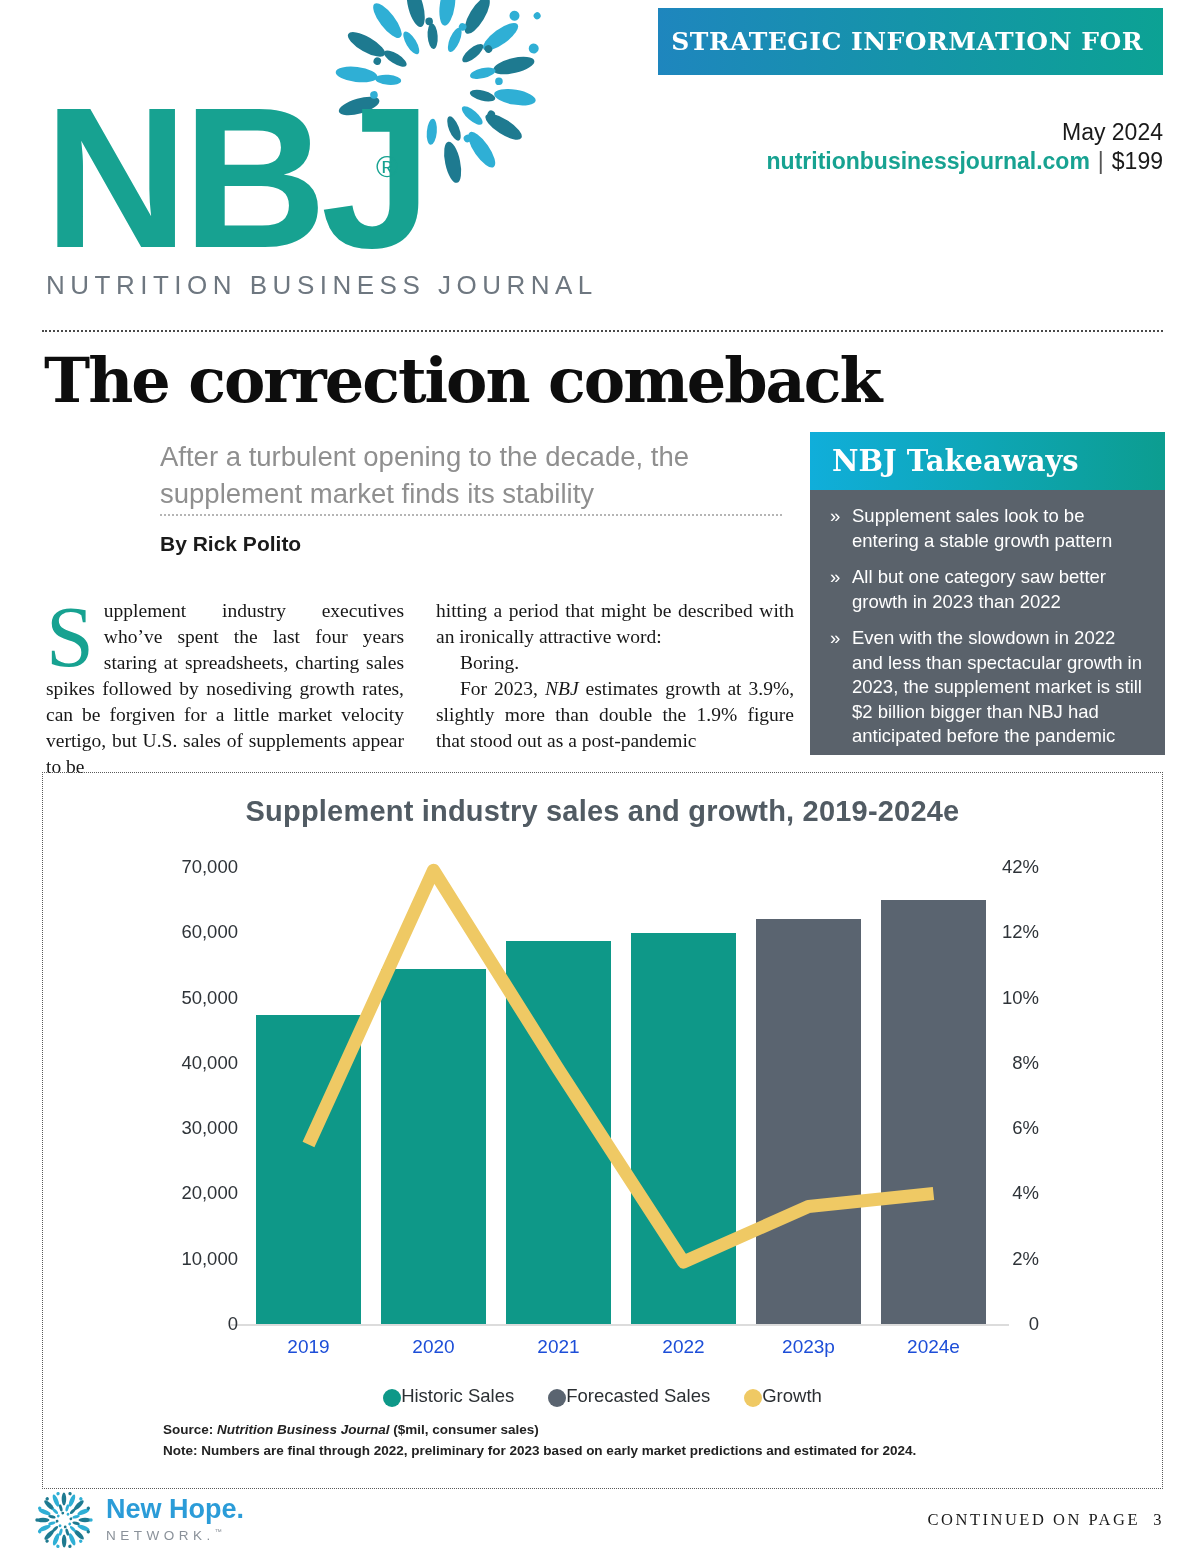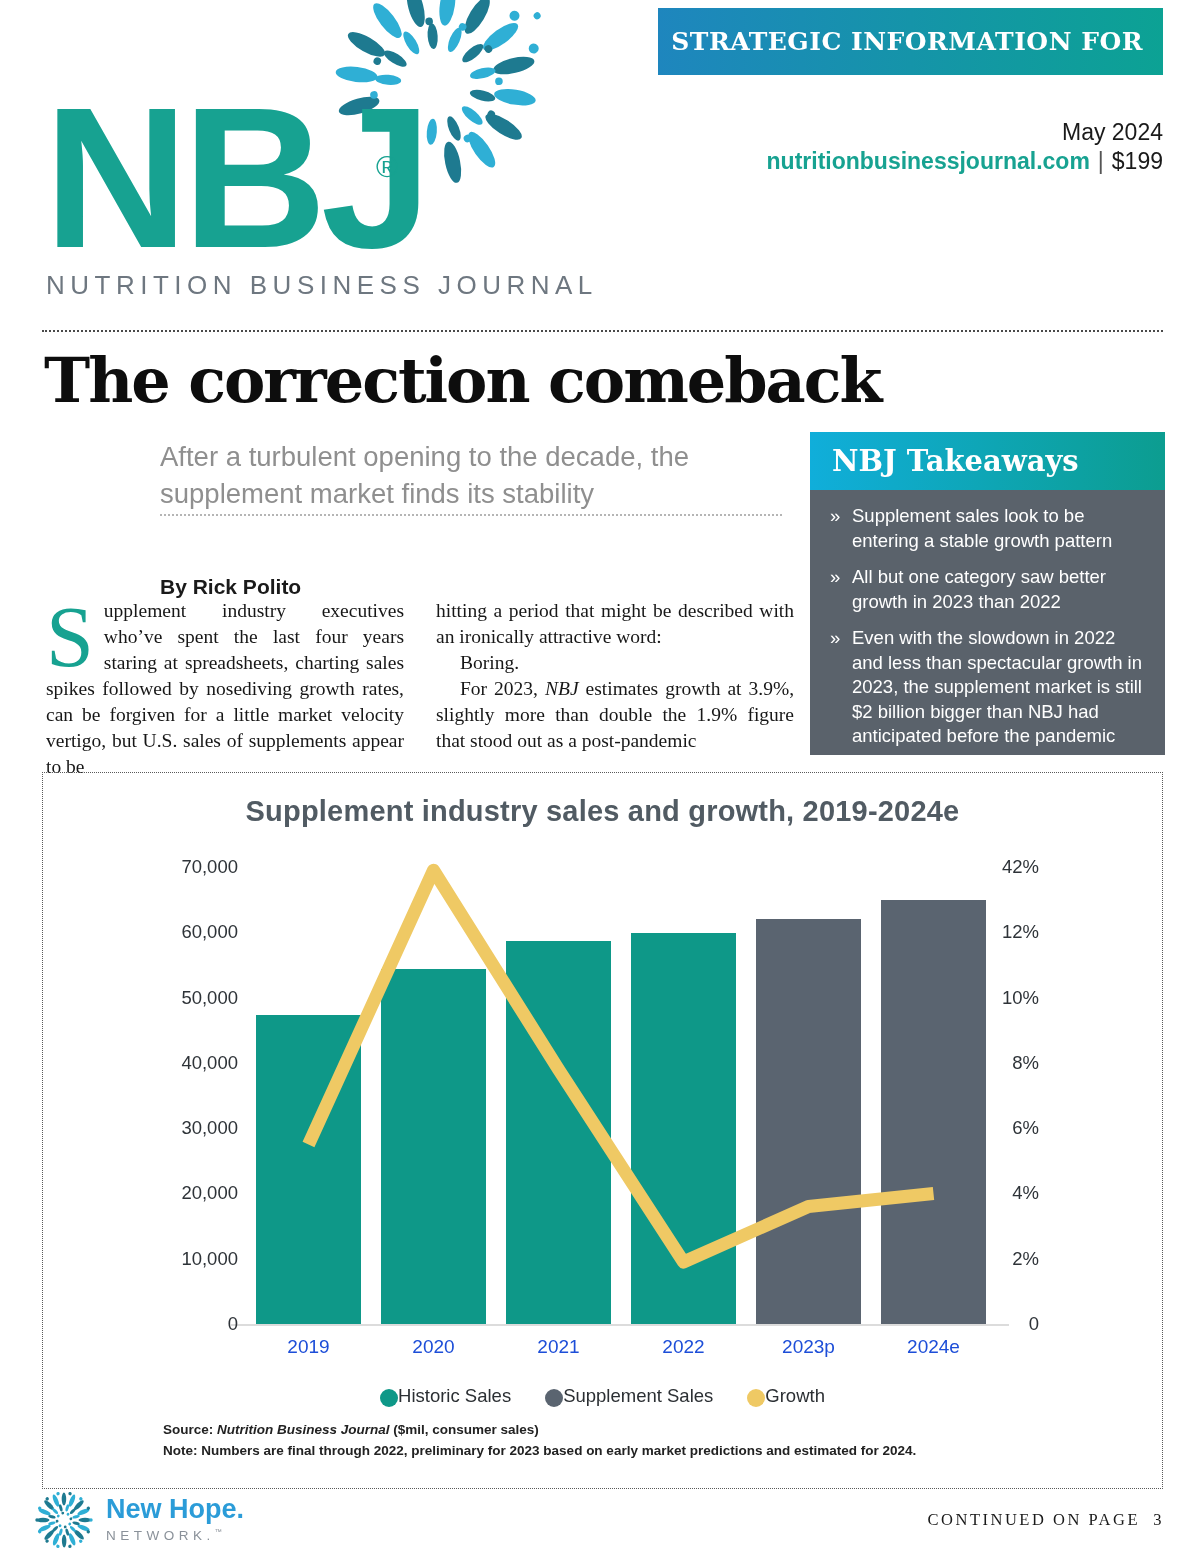--- a/index.html
+++ b/index.html
@@ -30,21 +30,21 @@
   
   .rule-top{position:absolute;left:42px;top:330px;width:1121px;height:0;
           border-top:2px dotted #4a4a4a;}
   .headline{position:absolute;left:44px;top:344px;width:900px;
           font-family:"DejaVu Serif",serif;font-weight:bold;font-size:62px;
           letter-spacing:-2px;color:#0d0d0d;}
   .dek{position:absolute;left:160px;top:438px;width:575px;
           font-size:27.5px;line-height:37px;color:#8F8F8F;}
   .rule-dek{position:absolute;left:160px;top:514px;width:622px;height:0;
           border-top:2px dotted #b5b5b5;}
-  .byline{position:absolute;left:160px;top:532px;font-size:21px;font-weight:bold;color:#1a1a1a;margin-top:43px;}
+  .byline{position:absolute;left:160px;top:532px;font-size:21px;font-weight:bold;color:#1a1a1a;}
 
   .columns{position:absolute;left:46px;top:598px;width:748px;display:flex;gap:32px;}
   .col{width:358px;font-family:"Liberation Serif",serif;font-size:19.5px;
           line-height:26px;color:#171717;text-align:justify;}
   .col p{margin:0;}
   .col p.ind{text-indent:24px;}
   .dropcap{float:left;font-family:"Liberation Serif",serif;color:#17A291;
           font-size:86px;line-height:70px;margin:4px 10px 0 0;}
 
   
@@ -200,21 +200,21 @@
     <svg class="line-svg" style="left:203px;top:94px" width="750" height="457" viewBox="0 0 750 457">
         <polyline points="62.5,277.4642857142857 187.5,3.264285714285677 312.5,202.38571428571427 437.5,394.97857142857146 562.5,339.48571428571427 687.5,326.42857142857144" fill="none" stroke="#EFC964" stroke-width="13" stroke-linejoin="round"></polyline>
       </svg>
     <div class="legend">
       <div class="legend-item">
         <span class="legend-dot" style="background: rgb(14, 152, 136);"></span>
         <span>Historic Sales</span>
       </div>
       <div class="legend-item">
         <span class="legend-dot" style="background: rgb(90, 100, 112);"></span>
-        <span>Supplement Sales</span>
+        <span>Forecasted Sales</span>
       </div>
       <div class="legend-item">
         <span class="legend-dot" style="background: rgb(239, 201, 100);"></span>
         <span>Growth</span>
       </div>
     </div>
     <div class="source">
       <div><span>Source: </span><i>Nutrition Business Journal</i><span> ($mil, consumer sales)</span></div>
       <div>Note: Numbers are final through 2022, preliminary for 2023 based on early market predictions and estimated for 2024.</div>
     </div>

